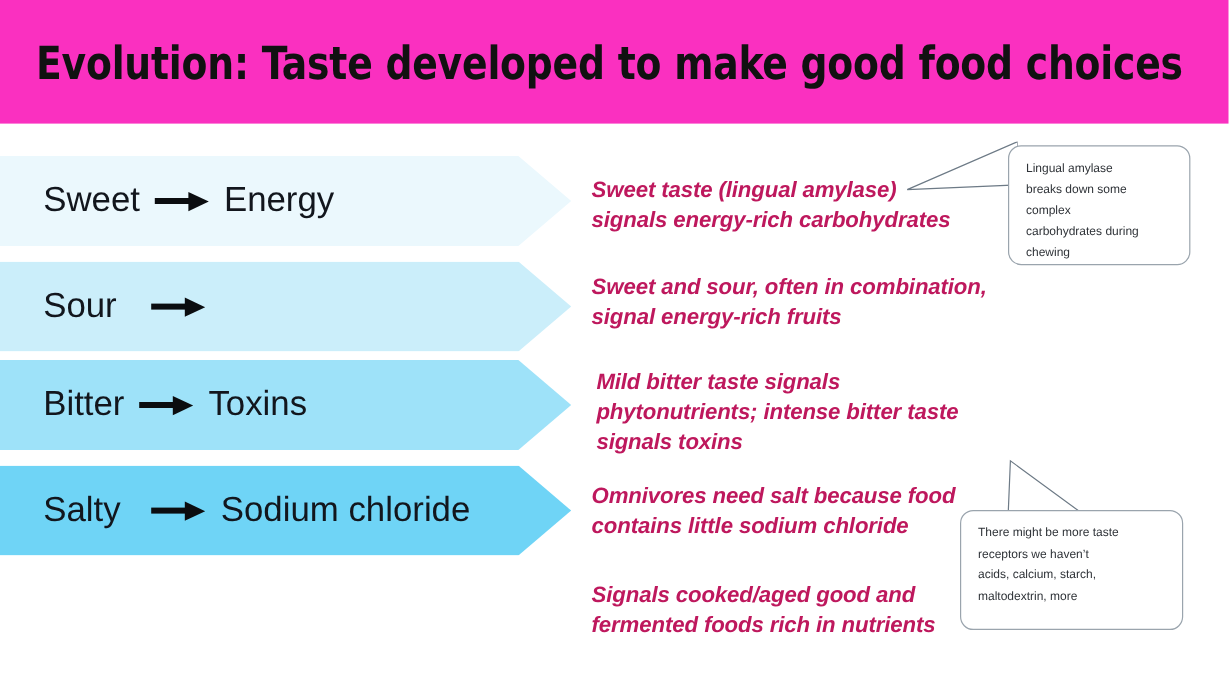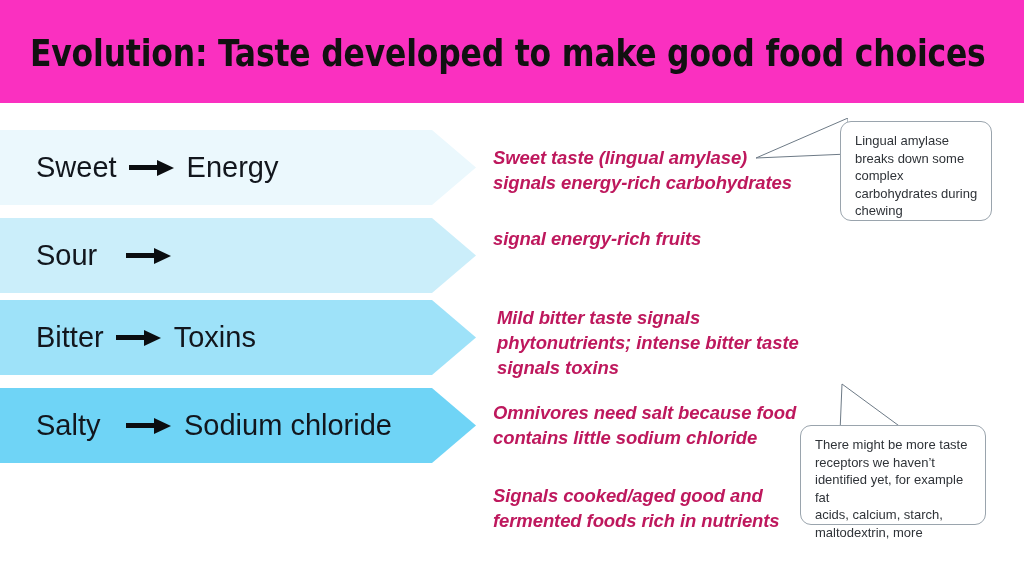--- a/index.html
+++ b/index.html
@@ -116,21 +116,21 @@
   }
 
   
   .callout {
     position: absolute;
     box-sizing: border-box;
     border: 1px solid #9aa4ad;
     border-radius: 11px;
     background: #ffffff;
     font-family: "Liberation Sans", sans-serif;
-    font-size: 13px;
+    font-size: 10px;
     line-height: 17.5px;
     color: #2f3338;
     padding: 10px 12px 8px 14px;
   }
   #callout-1 {
     left: 840px;
     top: 121px;
     width: 152px;
     height: 100px;
   }
@@ -196,20 +196,21 @@
     </div>
   </div>
 
 
   <div class="note" id="note-1" style="left:493px; top:145px; width:320px;">
     <div>Sweet taste (lingual amylase)</div>
     <div>signals energy-rich carbohydrates</div>
   </div>
 
   <div class="note" id="note-2" style="left:493px; top:226px; width:340px;">
+    <div>Sweet and sour, often in combination,</div>
     <div>signal energy-rich fruits</div>
   </div>
 
   <div class="note" id="note-3" style="left:497px; top:305px; width:330px;">
     <div>Mild bitter taste signals</div>
     <div>phytonutrients; intense bitter taste</div>
     <div>signals toxins</div>
   </div>
 
   <div class="note" id="note-4" style="left:493px; top:400px; width:320px;">
@@ -234,18 +235,17 @@
     <div>chewing</div>
   </div>
 
   <svg class="callout-tail" id="callout-2-tail" viewBox="0 0 92 50">
     <polygon points="18,50 20,2 80,46" fill="#ffffff" stroke="#6d7a86" stroke-width="1"></polygon>
   </svg>
 
   <div class="callout" id="callout-2">
     <div>There might be more  taste</div>
     <div>receptors we haven’t</div>
-    <div>identified yet, for example fat</div>
     <div>acids, calcium, starch,</div>
     <div>maltodextrin,  more</div>
   </div>
 
 </div>
 
 </body></html>

